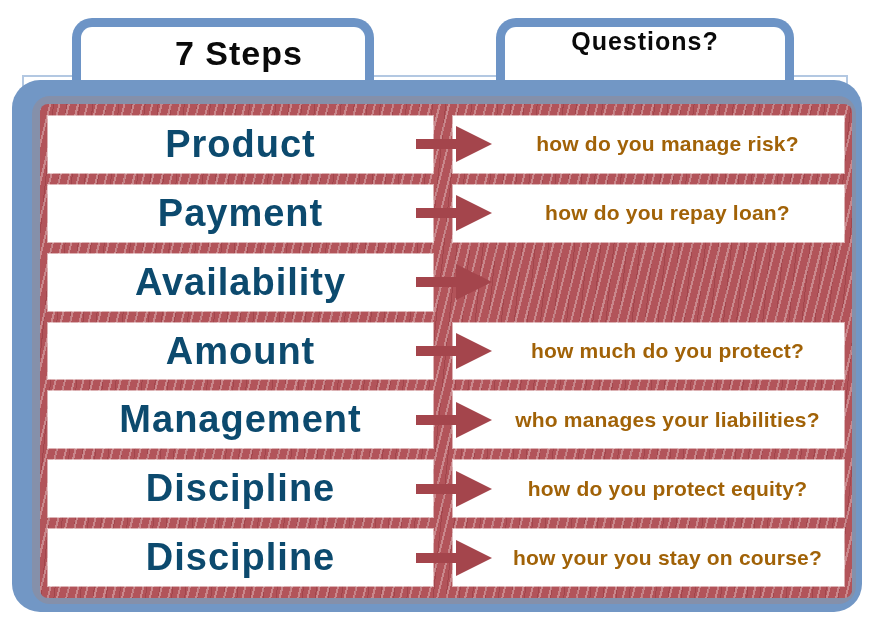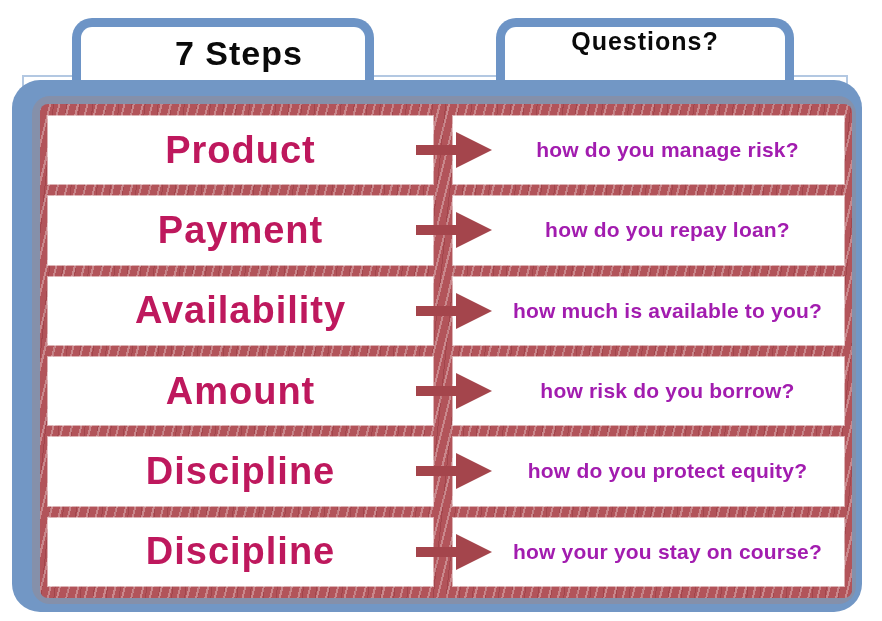--- a/index.html
+++ b/index.html
@@ -48,26 +48,26 @@
     padding:12px 8px;display:flex;flex-direction:column;gap:12px;
   }
 
   .step-row{flex:1;display:flex;position:relative;min-height:0;}
   .cell{
     background:#ffffff;display:flex;align-items:center;justify-content:center;
     box-shadow:0 0 0 1px rgba(255,255,255,0.55);
   }
   .cell-step{
     width:385px;flex:none;
-    color:#be185d;font-weight:800;font-size:38px;letter-spacing:1px;
+    color:#0c4a6e;font-weight:800;font-size:38px;letter-spacing:1px;
     white-space:nowrap;
   }
   .col-gap{width:20px;flex:none;}
   .cell-question{
-    flex:1;color:#a21caf;font-weight:700;font-size:21px;letter-spacing:0.2px;
+    flex:1;color:#a16207;font-weight:700;font-size:21px;letter-spacing:0.2px;
     padding-left:46px;padding-right:8px;box-sizing:border-box;white-space:nowrap;
   }
   .arrow-wrap{
     position:absolute;left:368px;top:50%;transform:translateY(-50%);
     width:76px;height:42px;z-index:3;pointer-events:none;
   }
   .arrow-wrap svg{display:block;width:76px;height:42px;}
 </style>
 </head>
 <body>
@@ -105,39 +105,48 @@
           <div class="arrow-wrap">
             <svg viewBox="0 0 76 42">
                 <polygon points="0,16 40,16 40,3 76,21 40,39 40,26 0,26" fill="#a4454c"></polygon>
               </svg>
           </div>
         </div>
 
         <div class="step-row">
           <div class="cell cell-step">Availability</div>
           <div class="col-gap"></div>
-          <div class="cell cell-question">how much is available to you?</div>
           <div class="arrow-wrap">
             <svg viewBox="0 0 76 42">
                 <polygon points="0,16 40,16 40,3 76,21 40,39 40,26 0,26" fill="#a4454c"></polygon>
               </svg>
           </div>
         </div>
 
         <div class="step-row">
           <div class="cell cell-step">Amount</div>
           <div class="col-gap"></div>
-          <div class="cell cell-question">how risk do you borrow?</div>
+          <div class="cell cell-question">how much do you protect?</div>
           <div class="arrow-wrap">
             <svg viewBox="0 0 76 42">
                 <polygon points="0,16 40,16 40,3 76,21 40,39 40,26 0,26" fill="#a4454c"></polygon>
               </svg>
           </div>
         </div>
 
+        <div class="step-row">
+          <div class="cell cell-step">Management</div>
+          <div class="col-gap"></div>
+          <div class="cell cell-question">who manages your liabilities?</div>
+          <div class="arrow-wrap">
+            <svg viewBox="0 0 76 42">
+                <polygon points="0,16 40,16 40,3 76,21 40,39 40,26 0,26" fill="#a4454c"></polygon>
+              </svg>
+          </div>
+        </div>
 
         <div class="step-row">
           <div class="cell cell-step">Discipline</div>
           <div class="col-gap"></div>
           <div class="cell cell-question">how do you protect equity?</div>
           <div class="arrow-wrap">
             <svg viewBox="0 0 76 42">
                 <polygon points="0,16 40,16 40,3 76,21 40,39 40,26 0,26" fill="#a4454c"></polygon>
               </svg>
           </div>

